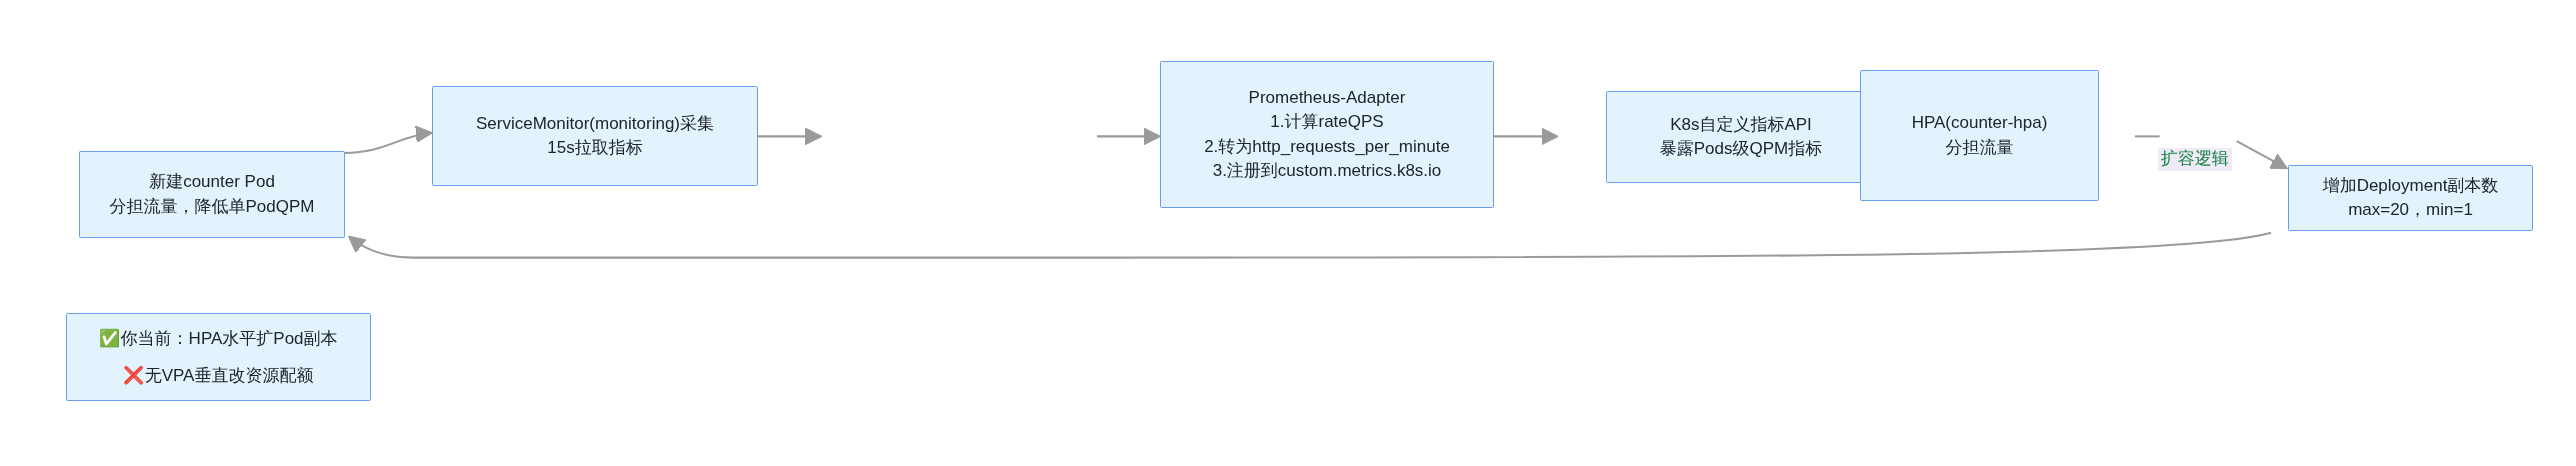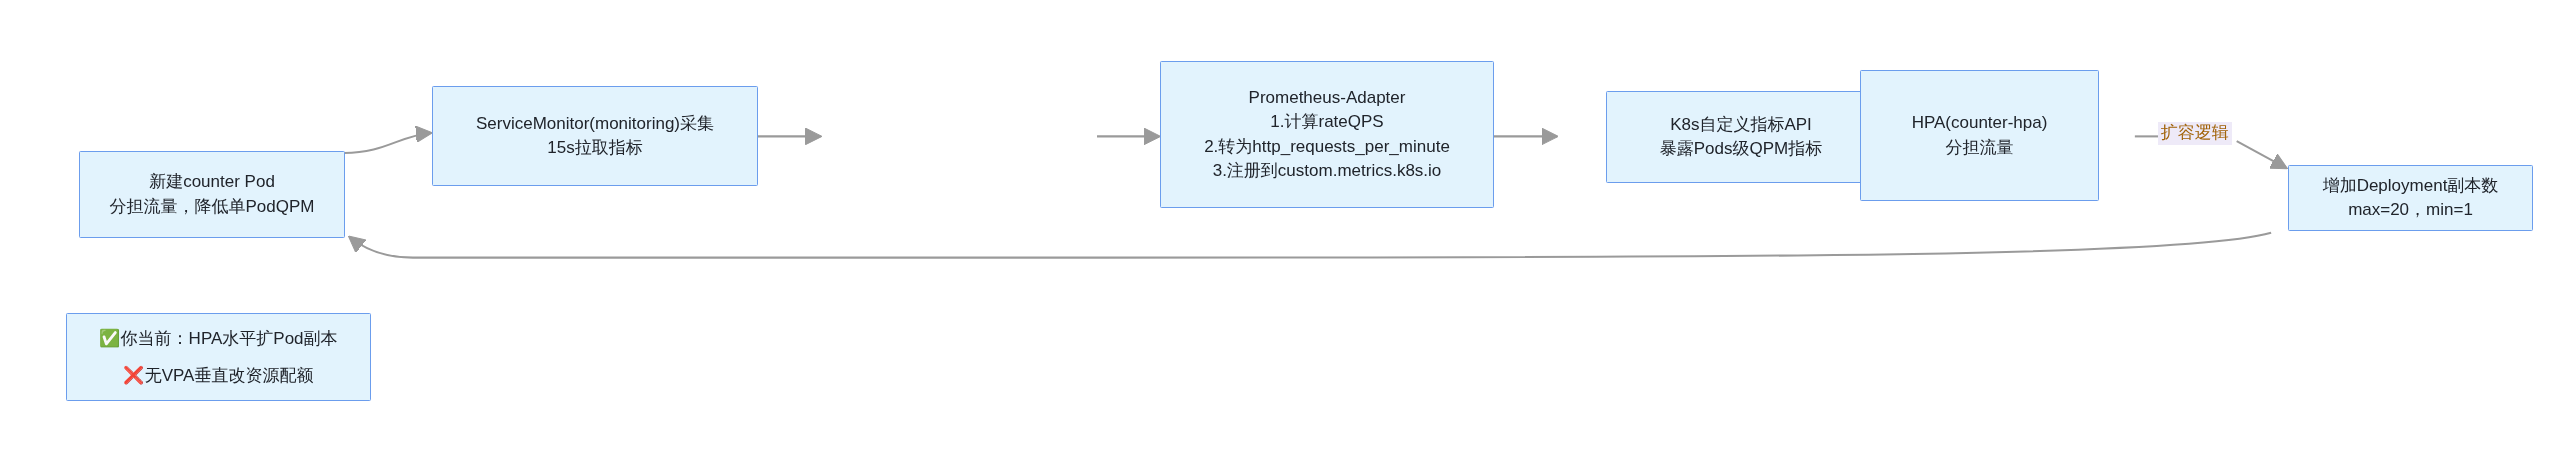--- a/index.html
+++ b/index.html
@@ -63,26 +63,27 @@
     white-space: nowrap;
   }
   .legend-box .line {
     display: block;
   }
   .mark-ok { color: #3cb44b; }
   .mark-no { color: #e03131; }
   .edge-label {
     position: absolute;
     background: #eeeaf8;
-    color: #a16207;
+    color: #15803d;
     font-size: 17px;
     line-height: 1.2;
     padding: 1.4px 2.8px;
     white-space: nowrap;
     box-sizing: border-box;
+    margin-top: 26px;
   }
 </style>
 </head>
 <body>
 
 <div id="canvas">
 
   <svg id="edges" viewBox="0 0 3743 678" preserveAspectRatio="none">
     <defs>
       <marker id="arrow" viewBox="0 0 10 10" refX="9" refY="5" markerWidth="8" markerHeight="8" orient="auto-start-reverse">

